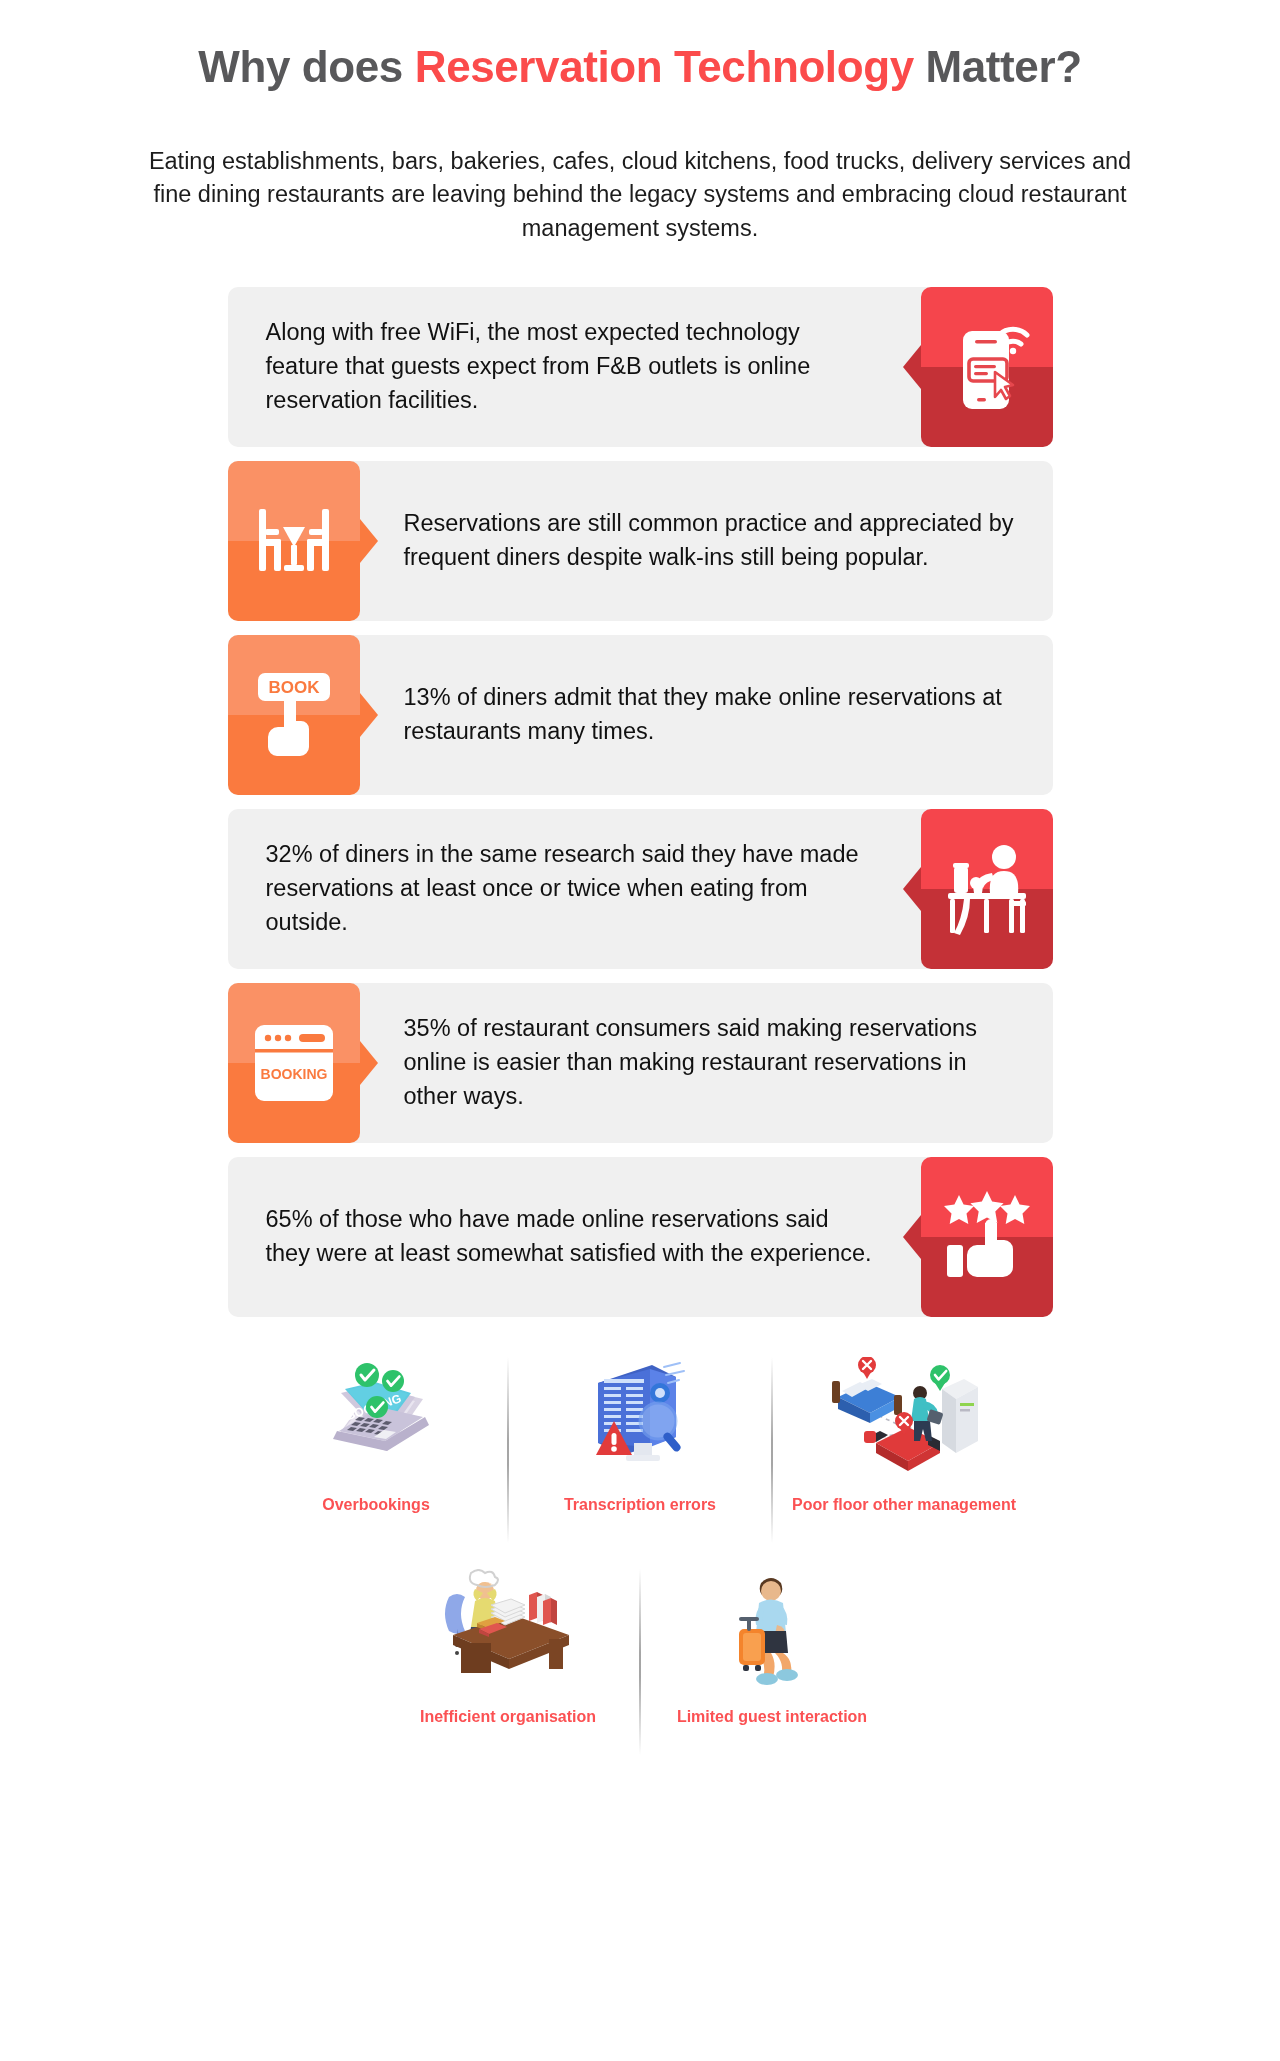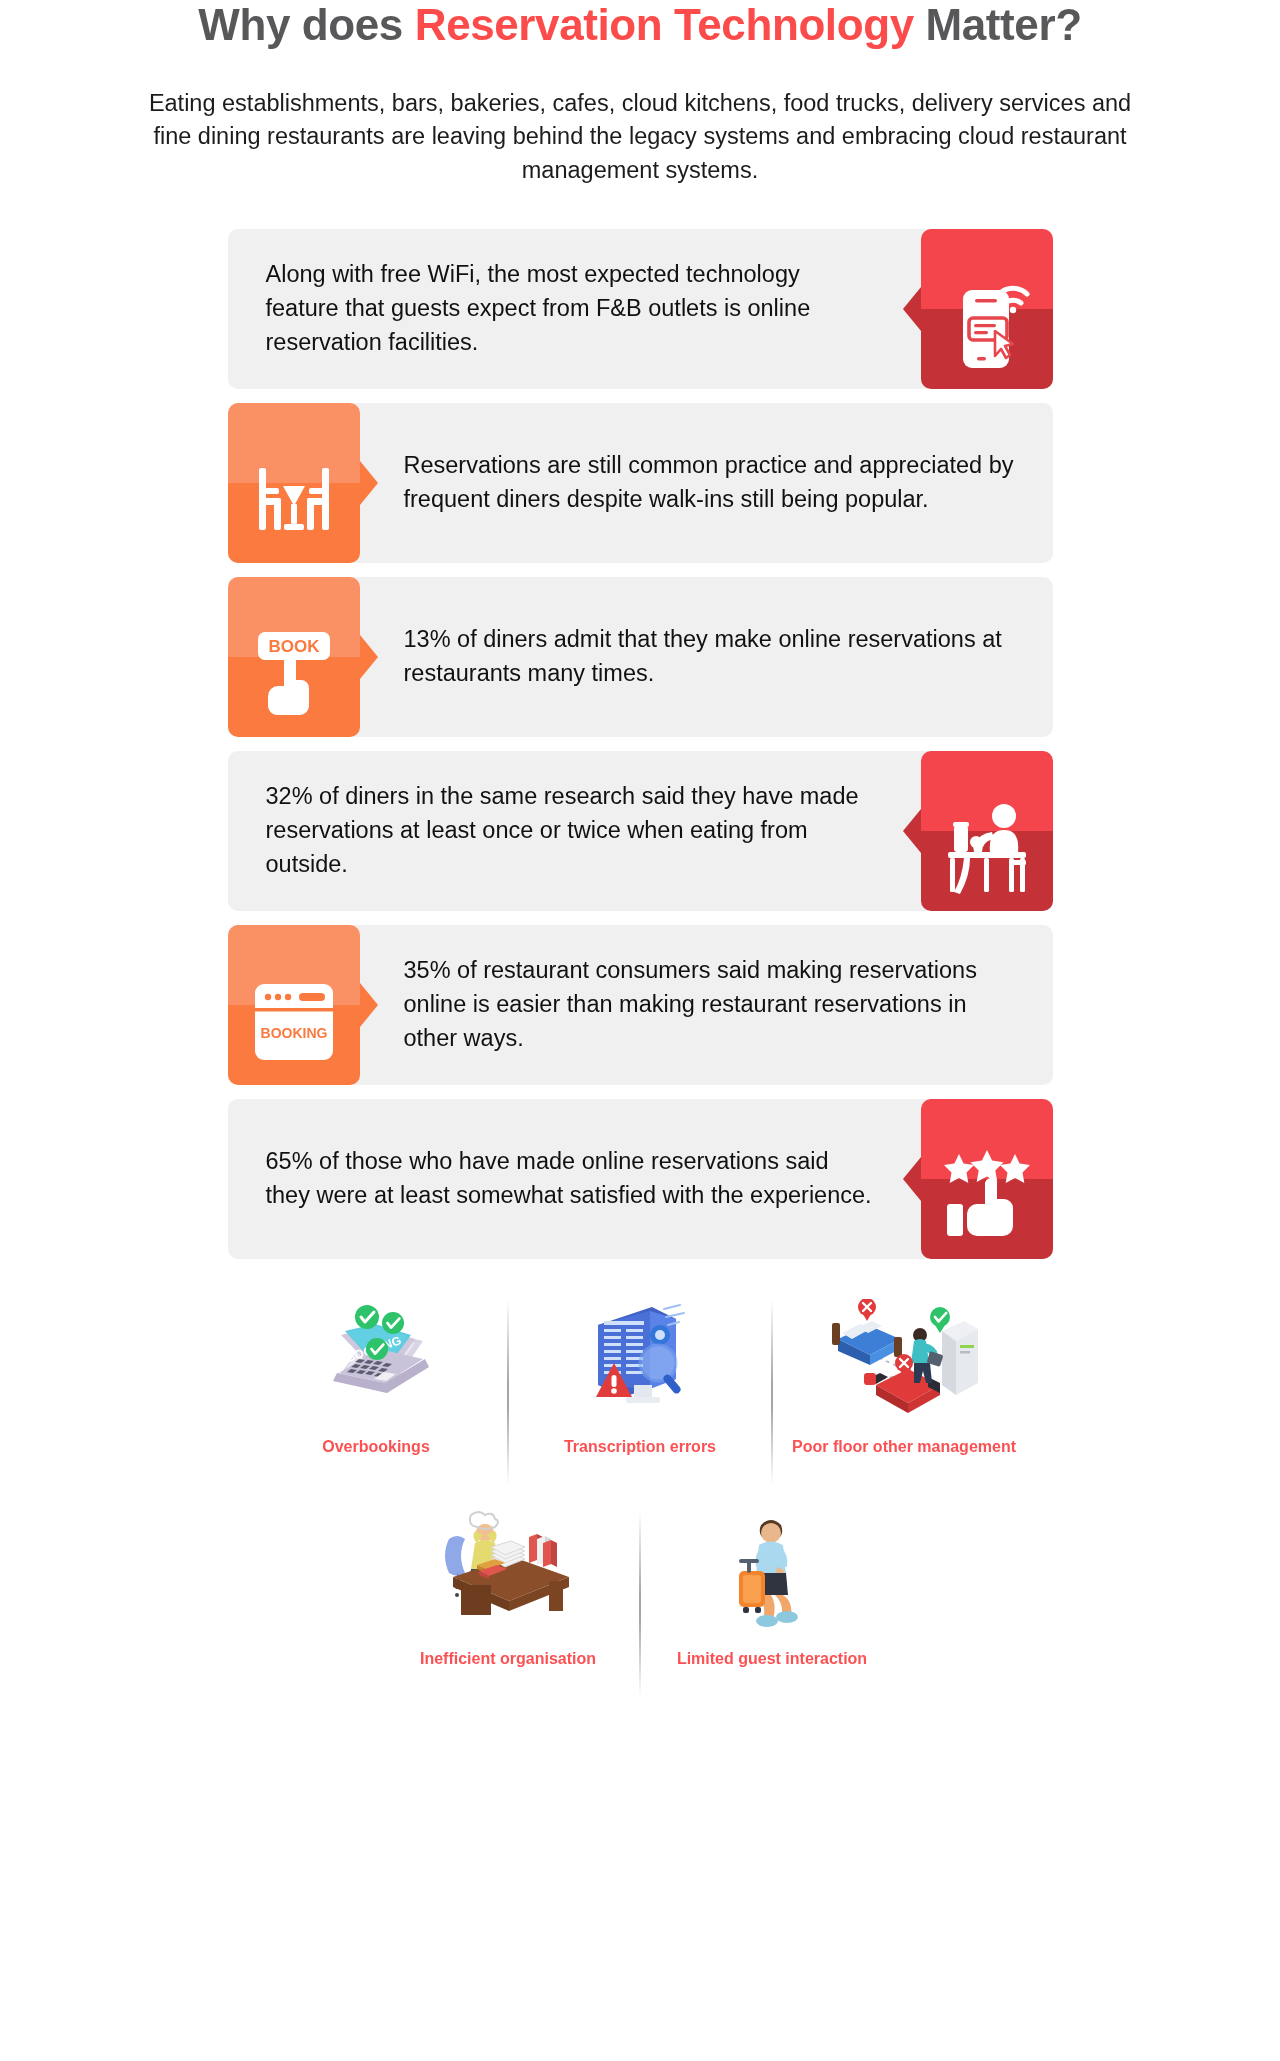--- a/index.html
+++ b/index.html
@@ -10,33 +10,33 @@
     background: #ffffff;
     font-family: "Liberation Sans", sans-serif;
     color: #3b3b3b;
     position: relative;
     overflow: hidden;
   }
 
   .page { width: 1280px; height: 2061px; position: relative; }
 
   
-  .header { text-align: center; }
+  .header { padding-top: 42px; text-align: center; }
 
   .title {
     font-size: 44px;
     font-weight: bold;
     letter-spacing: -0.4px;
     color: #58585a;
     line-height: 1.15;
   }
   .title .accent { color: #fb4b4b; }
 
   .intro {
-    margin: 36px auto 0;
+    margin: 52px auto 0;
     width: 1010px;
     font-size: 23.5px;
     line-height: 1.43;
     color: #1c1c1c;
     text-align: center;
   }
 
   
   .facts { margin-top: 42px; position: relative; }
 
@@ -105,21 +105,21 @@
     left: 132px;
     border-left: 18px solid #fa7a3f;
   }
   .fact.right-icon .notch {
     right: 132px;
     border-right: 18px solid #c43137;
   }
 
   .icon-art {
     position: absolute;
-    left: 0; top: 17px;
+    left: 0; top: 0;
     width: 132px; height: 160px;
     display: flex;
     align-items: center;
     justify-content: center;
     z-index: 3;
   }
 
   .source {
     margin-top: 18px;
     text-align: center;

